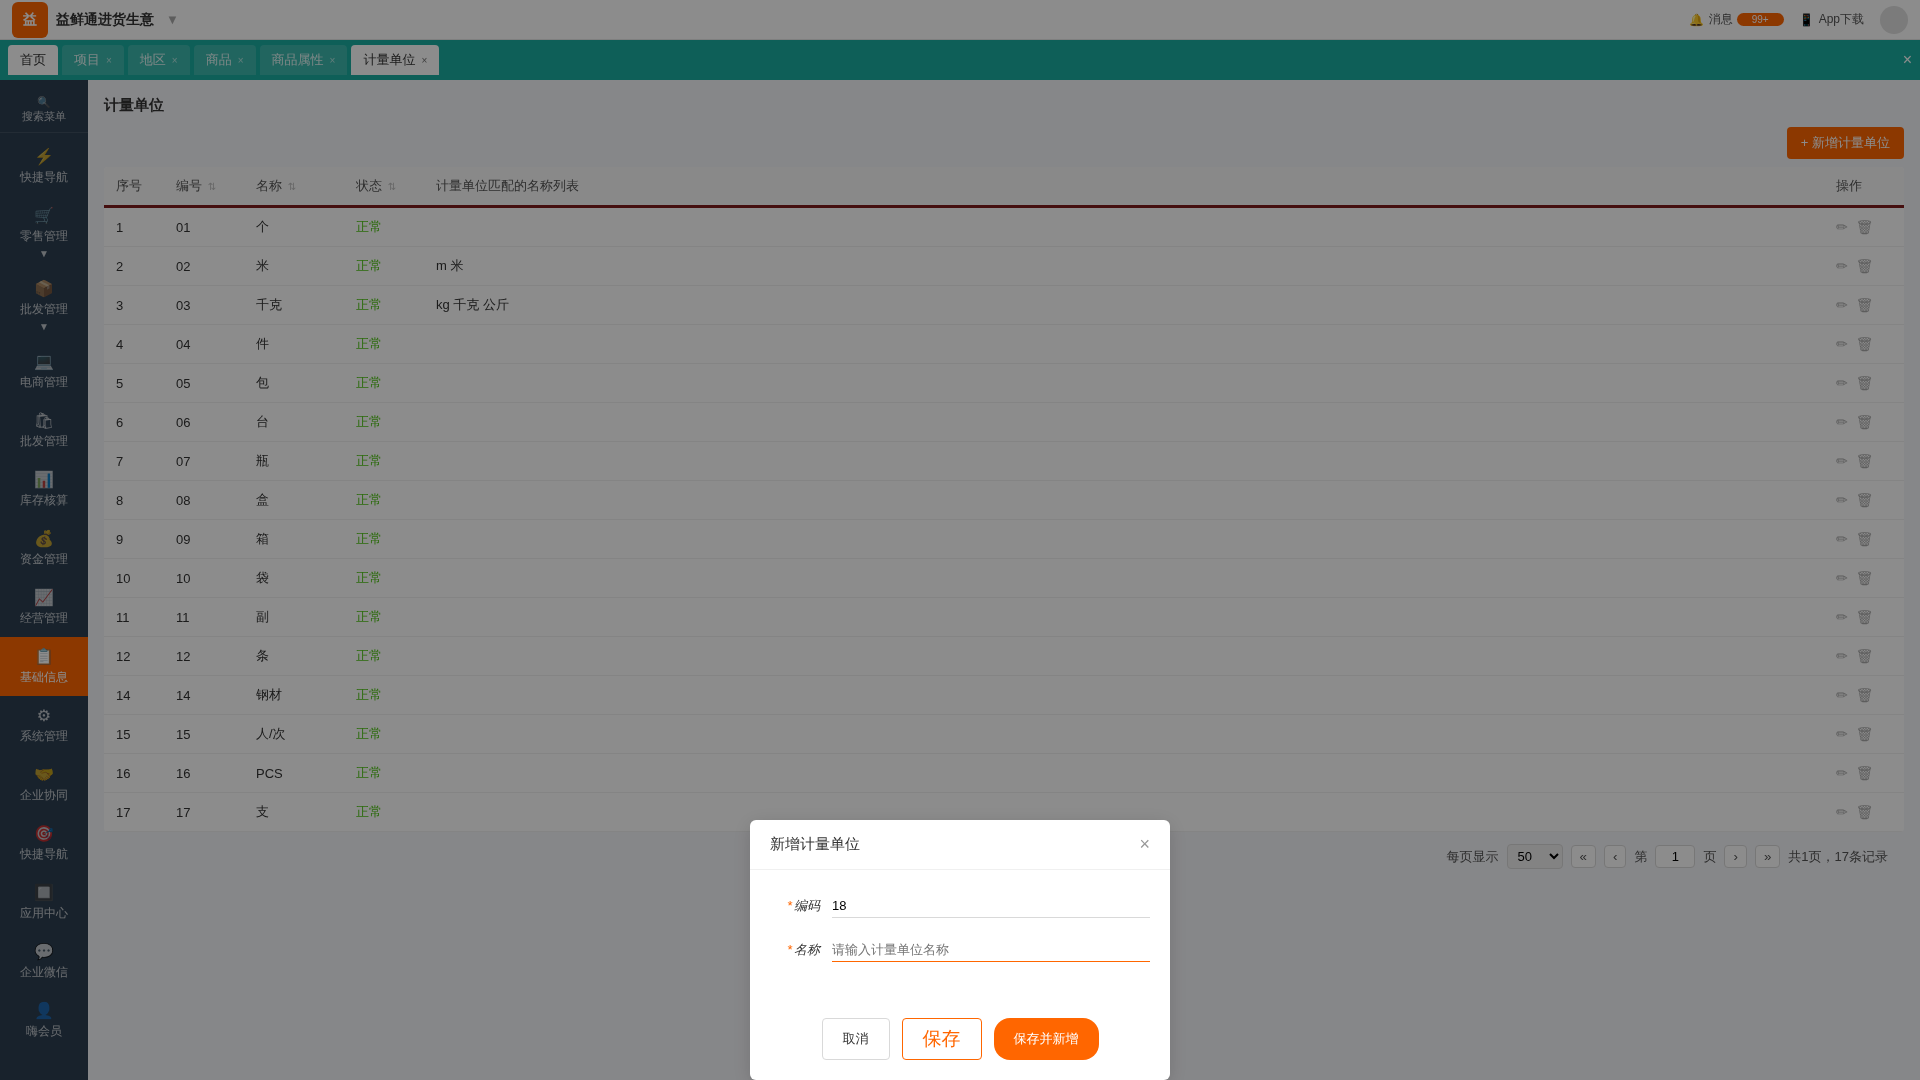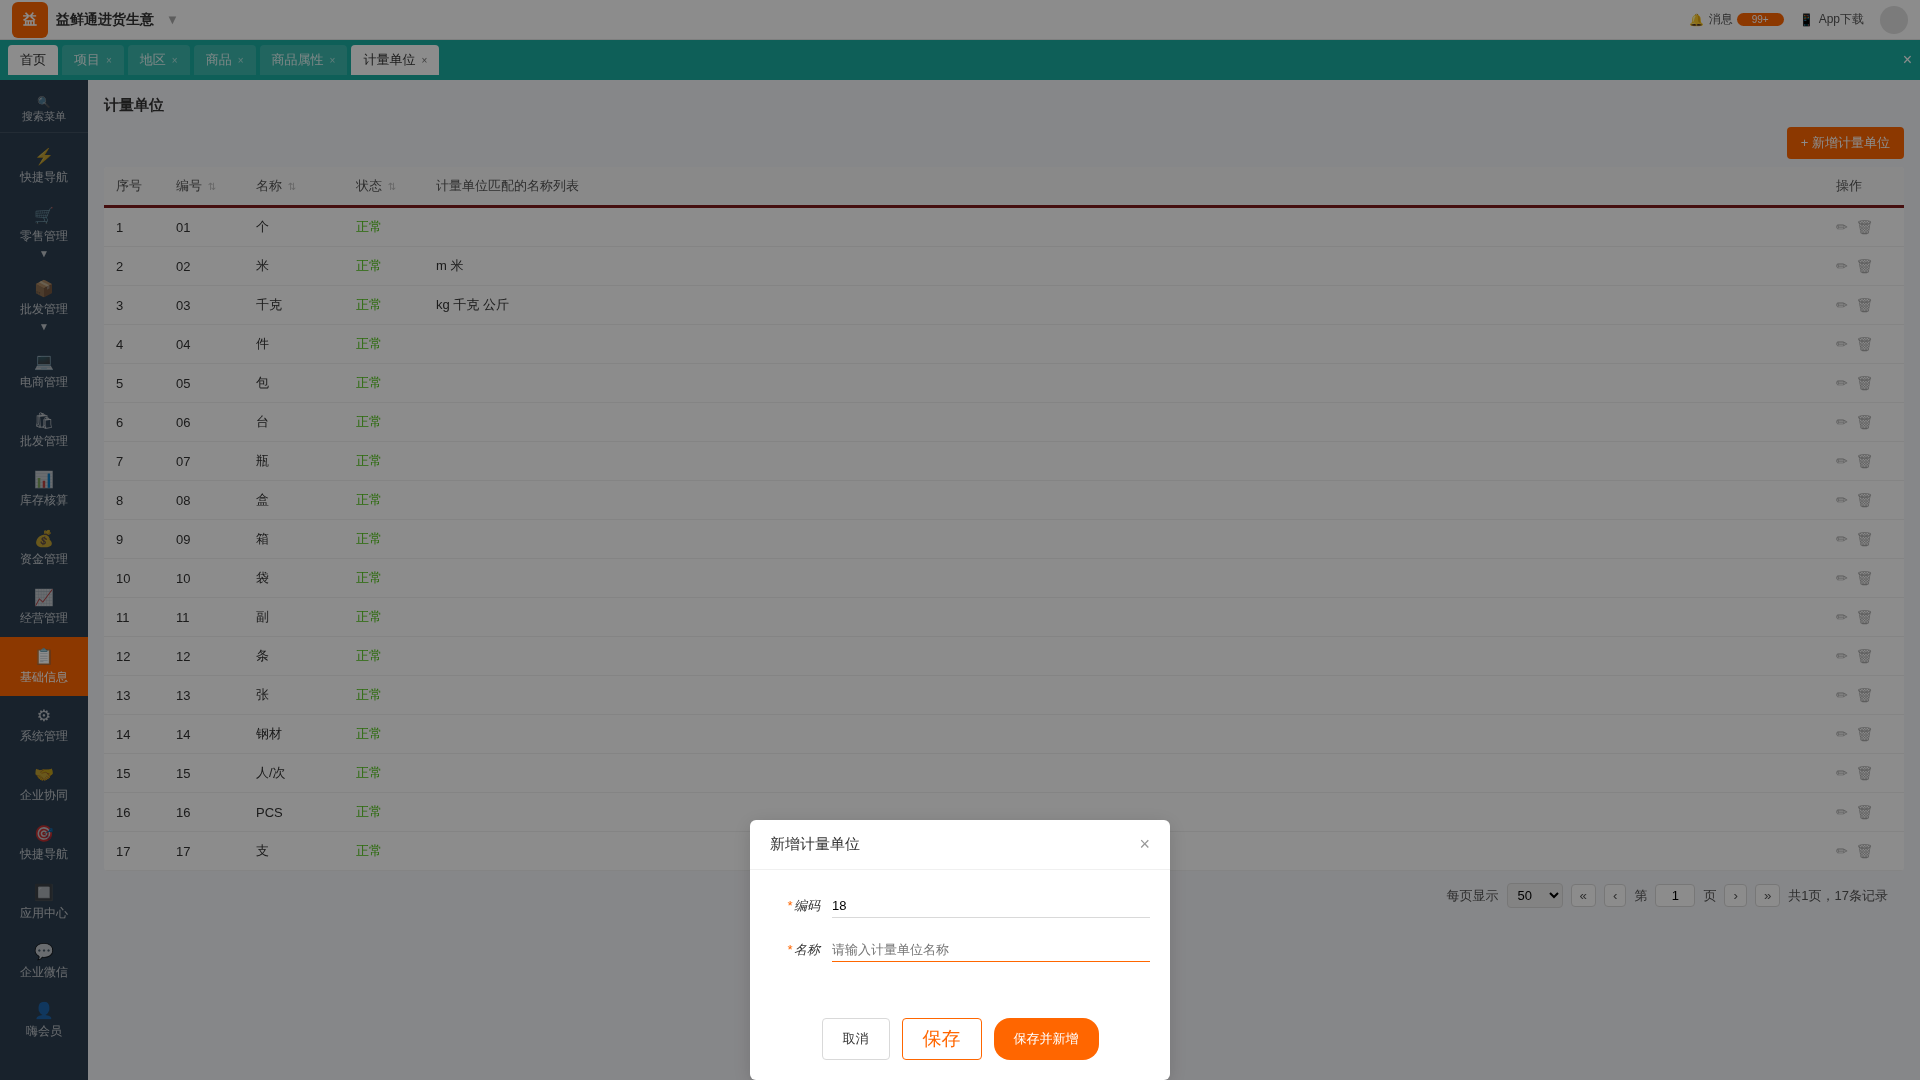--- a/index.html
+++ b/index.html
@@ -441,33 +441,20 @@
       <td><span class="status-normal">正常</span></td>
       <td></td>
       <td>
         <div class="action-btns">
           <span class="action-btn" title="编辑">✏</span>
           <span class="action-btn" title="删除">🗑</span>
         </div>
       </td>
     </tr>
           <tr>
-      <td>13</td>
-      <td>13</td>
-      <td>张</td>
-      <td><span class="status-normal">正常</span></td>
-      <td></td>
-      <td>
-        <div class="action-btns">
-          <span class="action-btn" title="编辑">✏</span>
-          <span class="action-btn" title="删除">🗑</span>
-        </div>
-      </td>
-    </tr>
-          <tr>
       <td>14</td>
       <td>14</td>
       <td>钢材</td>
       <td><span class="status-normal">正常</span></td>
       <td></td>
       <td>
         <div class="action-btns">
           <span class="action-btn" title="编辑">✏</span>
           <span class="action-btn" title="删除">🗑</span>
         </div>

